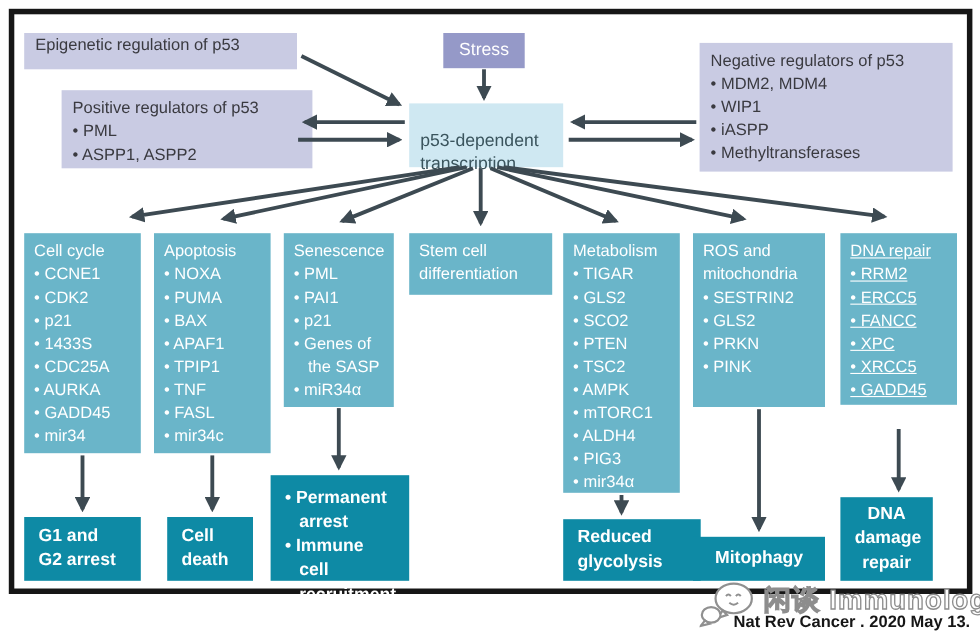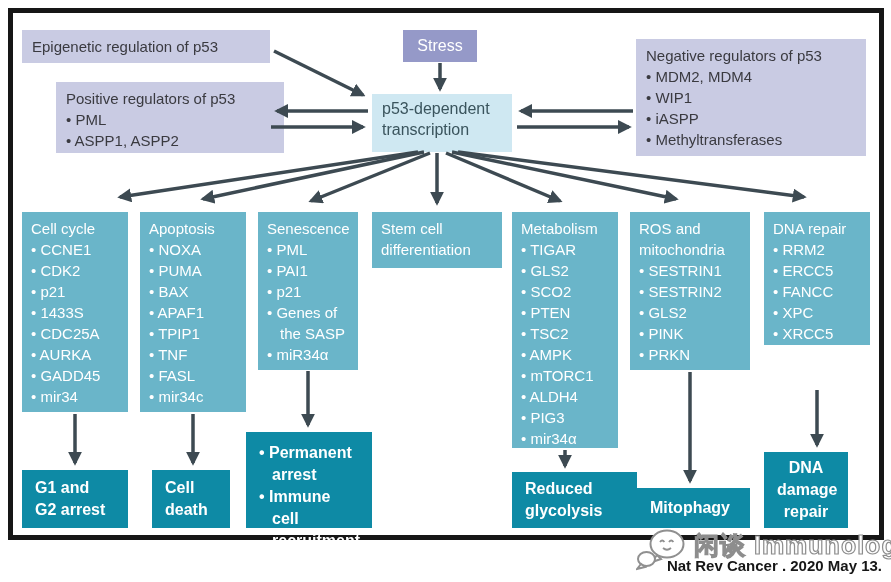--- a/index.html
+++ b/index.html
@@ -7,42 +7,42 @@
   #canvas { position:relative; width:891px; height:582px; background:#fff; overflow:hidden; }
 
   #frame { position:absolute; left:8px; top:8px; width:876px; height:532px;
            border:5px solid #161616; box-sizing:border-box; background:#fff; }
 
   .box { position:absolute; box-sizing:border-box; }
 
   
   .lav { background:var(--lavender); color:#3a3a40; font-size:15px; line-height:21px; padding:6px 10px; }
   .lav .li { padding-left:13px; text-indent:-13px; }
-  #box-epi { left:22px; top:30px; width:248px; height:33px; display:flex; align-items:center; padding:0 10px; }
+  #box-epi { left:22px; top:30px; width:248px; height:33px; display:flex; align-items:flex-start; padding:0 10px; }
   #box-pos { left:40px; top:82px; width:228px; height:71px;margin-left:16px; }
   #box-neg { left:636px; top:39px; width:230px; height:117px; }
 
   
   #box-stress { left:403px; top:30px; width:74px; height:32px; background:var(--purple);
                 color:#fff; font-size:16px; display:flex; align-items:center; justify-content:center; }
 
   
   #box-hub { left:372px; top:94px; width:140px; height:58px; background:var(--cyan);
-             color:#3a545d; font-size:16px; line-height:21px; padding:4px 10px; }
+             color:#3a545d; font-size:16px; line-height:21px; padding:24px 10px; }
 
   
   .teal-col { background:var(--teal); color:#fff; font-size:15px; line-height:21px; padding:6px 9px 0; overflow:hidden; }
   .teal-col .li { padding-left:13px; text-indent:-13px; }
   #col-cell-cycle { left:22px;  top:212px; width:106px; height:200px; }
   #col-apoptosis  { left:140px; top:212px; width:106px; height:200px; }
   #col-senescence { left:258px; top:212px; width:100px; height:158px; }
   #col-stem       { left:372px; top:212px; width:130px; height:56px; }
   #col-metabolism { left:512px; top:212px; width:106px; height:236px; }
   #col-ros        { left:630px; top:212px; width:120px; height:158px; }
-  #col-dna        { left:764px; top:212px; width:106px; height:133px; }
+  #col-dna        { left:764px; top:212px; width:106px; height:156px;text-decoration:underline; }
 
   
   .dark { background:var(--dark); color:#fff; font-size:16px; line-height:22px; padding:6px 13px;
           display:flex; flex-direction:column; justify-content:center;font-weight:bold; }
   .dark .li { padding-left:13px; text-indent:-13px; }
   #out-g1      { left:22px;  top:470px; width:106px; height:58px; }
   #out-death   { left:152px; top:470px; width:78px;  height:58px; }
   #out-perm    { left:246px; top:432px; width:126px; height:96px; justify-content:flex-start; padding-top:10px; }
   #out-reduced { left:512px; top:472px; width:125px; height:56px; }
   #out-mito    { left:630px; top:488px; width:120px; height:40px; align-items:center; text-align:center; }
@@ -144,25 +144,24 @@
         <div class="li">• AMPK</div>
         <div class="li">• mTORC1</div>
         <div class="li">• ALDH4</div>
         <div class="li">• PIG3</div>
         <div class="li">• mir34α</div>
       </div>
   </div>
   <div class="box teal-col" id="col-ros">
     <div>ROS and mitochondria</div>
     <div>
-        <div class="li">• SESTRIN1</div>
         <div class="li">• SESTRIN2</div>
         <div class="li">• GLS2</div>
+        <div class="li">• PRKN</div>
         <div class="li">• PINK</div>
-        <div class="li">• PRKN</div>
       </div>
   </div>
   <div class="box teal-col" id="col-dna">
     <div>DNA repair</div>
     <div>
         <div class="li">• RRM2</div>
         <div class="li">• ERCC5</div>
         <div class="li">• FANCC</div>
         <div class="li">• XPC</div>
         <div class="li">• XRCC5</div>

